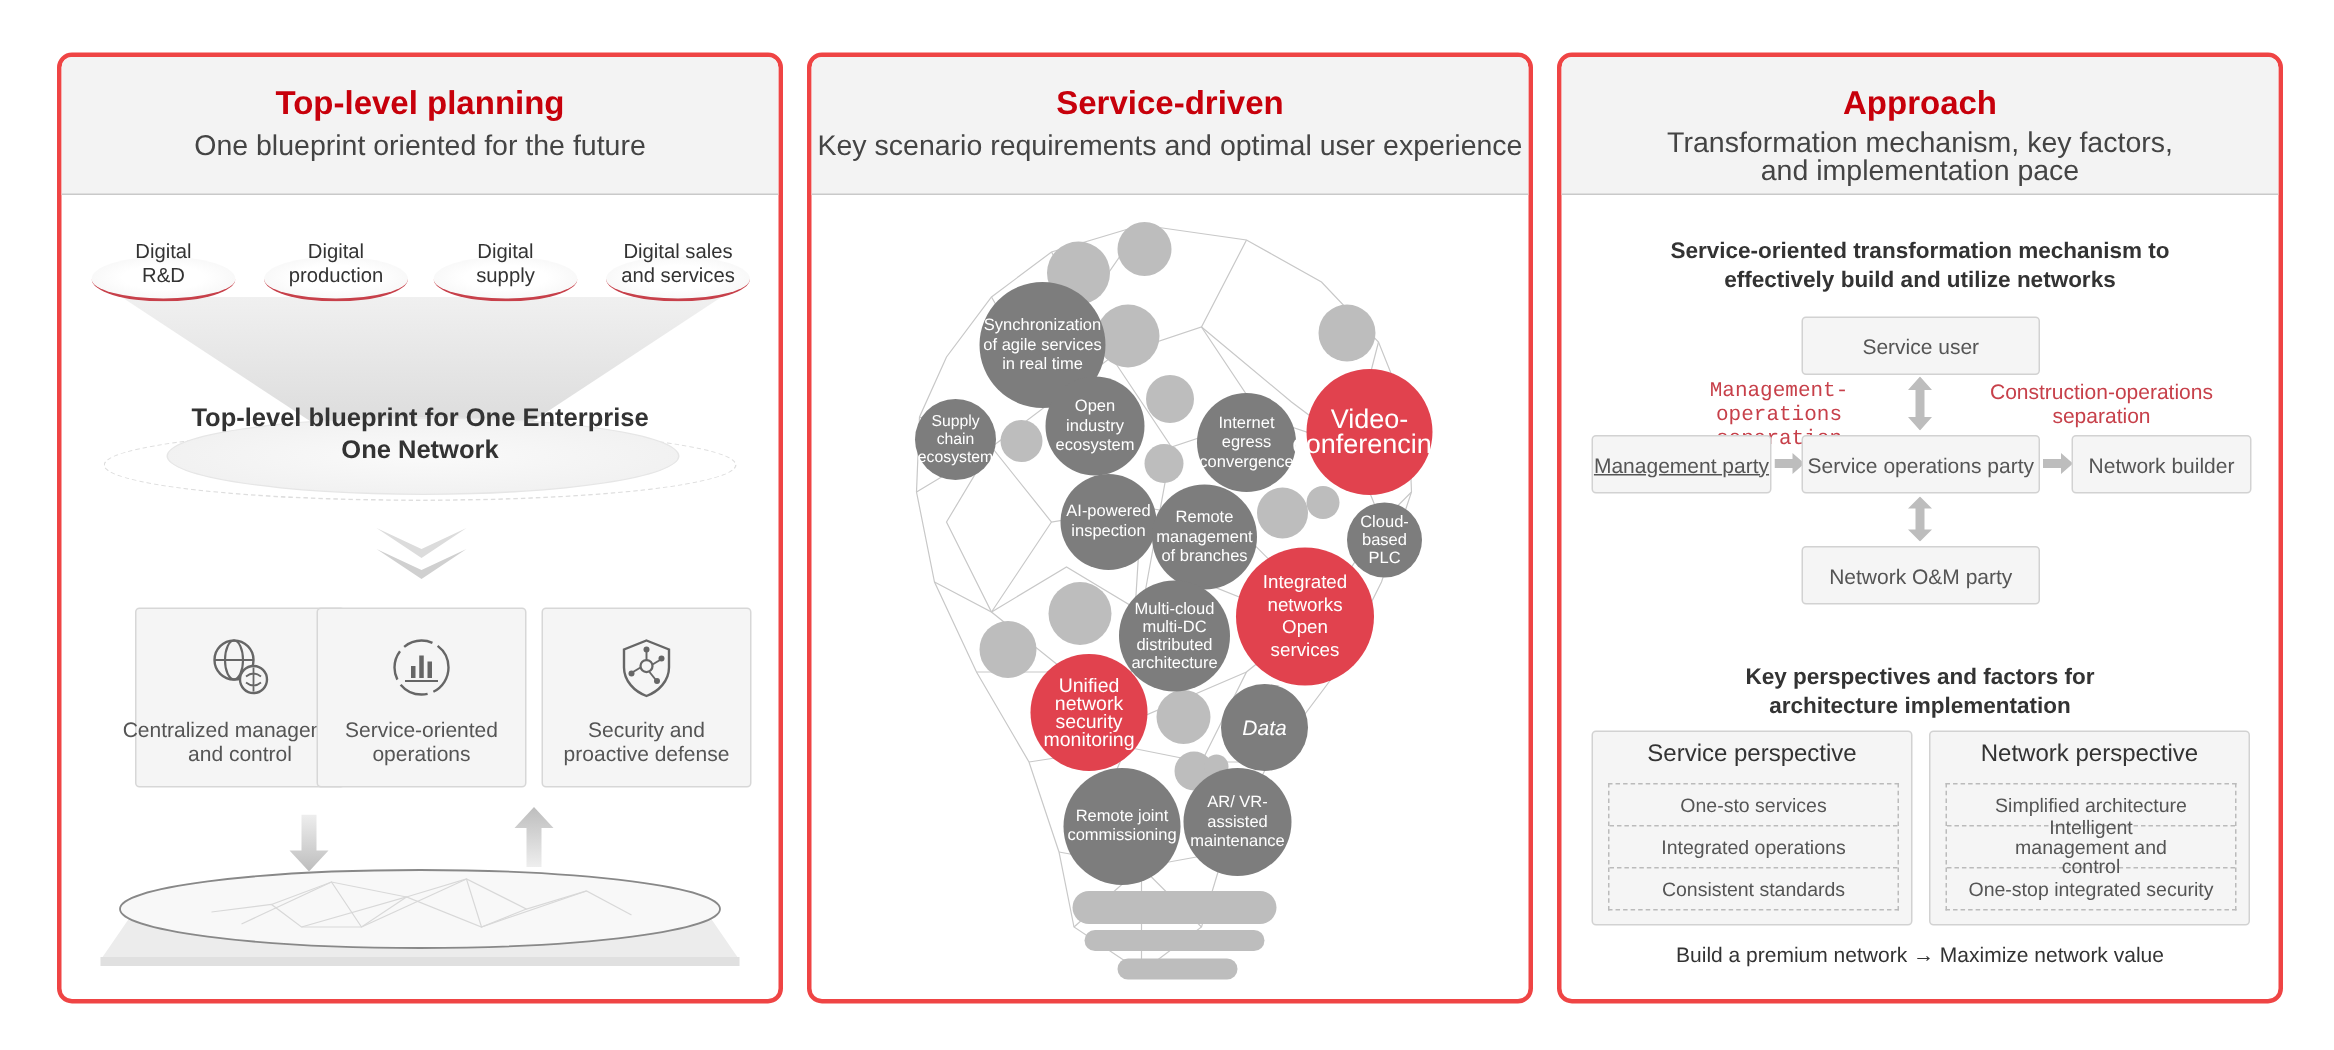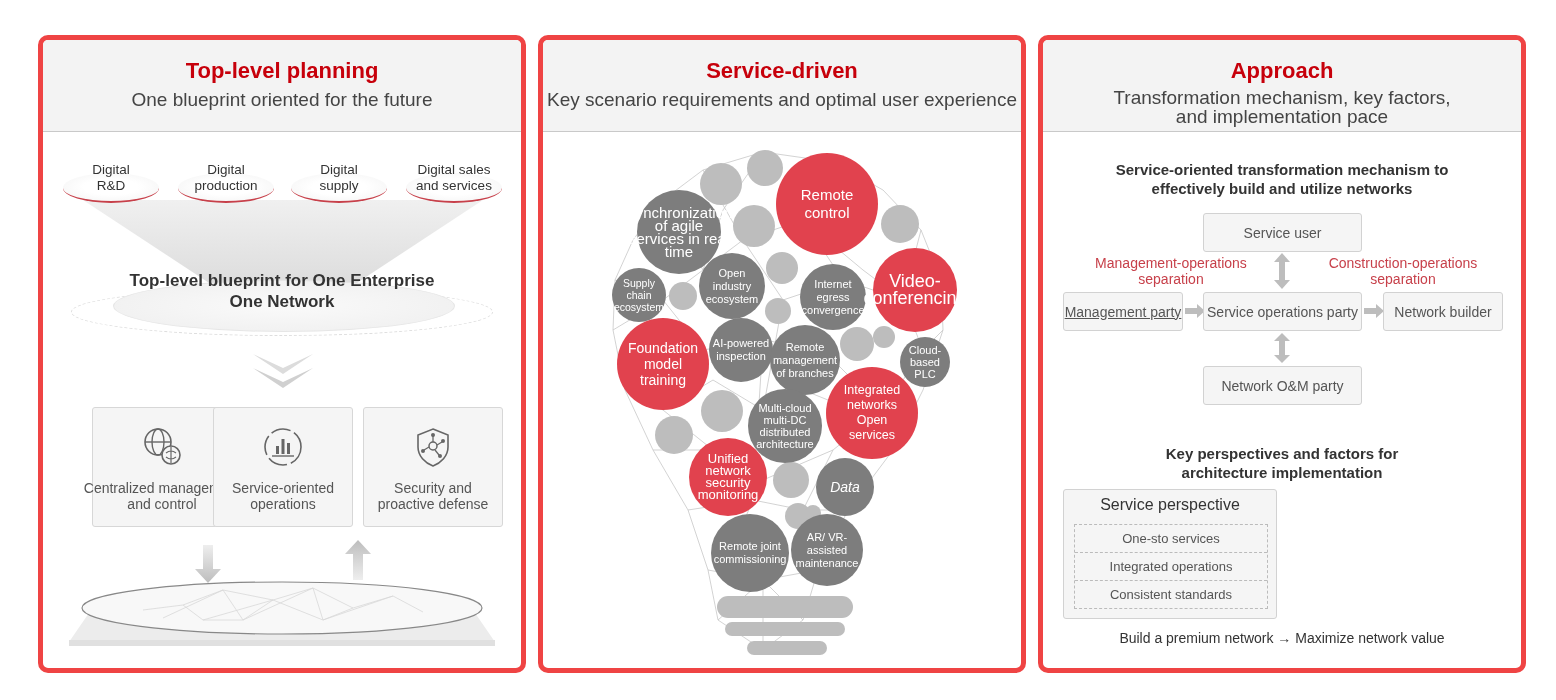--- a/index.html
+++ b/index.html
@@ -1,19 +1,19 @@
 <!DOCTYPE html>
 <html><head>
 <meta charset="utf-8">
 <style>
   html, body { margin:0; padding:0; background:#ffffff; }
   body { width:1556px; height:700px; position:relative; overflow:hidden;
          font-family:"Liberation Sans", "DejaVu Sans", sans-serif; color:#333; }
   .panel { position:absolute; top:35px; width:478px; height:628px;
-           border:5px solid #ef4444; border-radius:10px; background:#fff; overflow:hidden; }
+           border:3px solid #ef4444; border-radius:10px; background:#fff; overflow:hidden; }
   .panel-head { background:#f3f3f3; border-bottom:1px solid #c9c9c9; height:92px;
                 text-align:center; box-sizing:border-box; padding-top:18px; }
   .panel-title { color:#c7000b; font-weight:bold; font-size:22px; line-height:26px; }
   .panel-sub { font-size:19px; color:#444; line-height:19px; margin-top:6px; }
   .abs { position:absolute; }
 
   
   .pill { position:absolute; width:96px; height:28px; border-radius:50%;
           background:radial-gradient(ellipse at center, #ffffff 40%, #f2f2f2 100%);
           border-bottom:2px solid #c7404a; }
@@ -208,27 +208,25 @@
   <div class="bubble b-light" style="left:126px; top:242px; width:28px; height:28px;"></div>
   <div class="bubble b-light" style="left:222px; top:258px; width:26px; height:26px;"></div>
   <div class="bubble b-light" style="left:297px; top:287px; width:34px; height:34px;"></div>
   <div class="bubble b-light" style="left:330px; top:286px; width:22px; height:22px;"></div>
   <div class="bubble b-light" style="left:158px; top:350px; width:42px; height:42px;"></div>
   <div class="bubble b-light" style="left:112px; top:376px; width:38px; height:38px;"></div>
   <div class="bubble b-light" style="left:230px; top:422px; width:36px; height:36px;"></div>
   <div class="bubble b-light" style="left:242px; top:463px; width:26px; height:26px;"></div>
   <div class="bubble b-light" style="left:262px; top:465px; width:16px; height:16px;"></div>
 
-  <div class="bubble b-red" style="left:233px; top:113px; width:102px; height:102px; font-size:15px; line-height:18px; padding:0 14px;">Remote control</div>
-  <div class="bubble b-dark" style="left:94px; top:150px; width:84px; height:84px; font-size:15px; line-height:13px; padding:0 2px;">Synchronization of agile services in real time</div>
+  <div class="bubble b-dark" style="left:112px; top:150px; width:84px; height:84px; font-size:11px; line-height:13px; padding:0 2px;">Synchronization of agile services in real time</div>
   <div class="bubble b-dark" style="left:69px; top:228px; width:54px; height:54px; font-size:10.5px; line-height:12px; padding:0 3px;">Supply chain ecosystem</div>
   <div class="bubble b-dark" style="left:156px; top:213px; width:66px; height:66px; font-size:11px; line-height:13px; padding:0 4px;">Open industry ecosystem</div>
   <div class="bubble b-dark" style="left:257px; top:224px; width:66px; height:66px; font-size:11px; line-height:13px; padding:0 2px;">Internet egress convergence</div>
   <div class="bubble b-red" style="left:330px; top:208px; width:84px; height:84px; font-size:18px; line-height:17px; padding:0 2px;">Video-conferencing</div>
-  <div class="bubble b-red" style="left:74px; top:278px; width:92px; height:92px; font-size:14px; line-height:16px; padding:0 14px;">Foundation model training</div>
   <div class="bubble b-dark" style="left:166px; top:278px; width:64px; height:64px; font-size:11px; line-height:13px; padding:0 2px;">AI-powered inspection</div>
   <div class="bubble b-dark" style="left:227px; top:285px; width:70px; height:70px; font-size:11px; line-height:13px; padding:0 2px;">Remote management of branches</div>
   <div class="bubble b-dark" style="left:357px; top:297px; width:50px; height:50px; font-size:11px; line-height:12px; padding:0 6px;">Cloud-based PLC</div>
   <div class="bubble b-dark" style="left:205px; top:349px; width:74px; height:74px; font-size:11px; line-height:12px; padding:0 3px;">Multi-cloud multi-DC distributed architecture</div>
   <div class="bubble b-red" style="left:283px; top:327px; width:92px; height:92px; font-size:12.5px; line-height:15px; padding:0 10px;">Integrated networks Open services</div>
   <div class="bubble b-red" style="left:146px; top:398px; width:78px; height:78px; font-size:13px; line-height:12px; padding:0 2px;">Unified network security monitoring</div>
   <div class="bubble b-dark" style="left:273px; top:418px; width:58px; height:58px; font-size:14px;font-style:italic;">Data</div>
   <div class="bubble b-dark" style="left:168px; top:474px; width:78px; height:78px; font-size:11px; line-height:13px; padding:0 1px;">Remote joint commissioning</div>
   <div class="bubble b-dark" style="left:248px; top:474px; width:72px; height:72px; font-size:11px; line-height:13px; padding:0 3px;">AR/ VR-assisted maintenance</div>
 
@@ -245,21 +243,21 @@
         <div>and implementation pace</div>
     </div>
   </div>
 
   <div class="h3" style="top:120px;">
     <div>Service-oriented transformation mechanism to</div>
       <div>effectively build and utilize networks</div>
   </div>
 
   <div class="box" style="left:160px; top:173px; width:159px; height:39px;">Service user</div>
-  <div class="red-lbl" style="left:40px; top:215px; width:176px;">
+  <div class="red-lbl" style="left:57px; top:215px; width:176px;font-family:Liberation Mono, monospace;">
     <div>Management-operations</div>
       <div>separation</div>
   </div>
   <div class="red-lbl" style="left:262px; top:215px; width:196px;">
     <div>Construction-operations</div>
       <div>separation</div>
   </div>
   <svg class="abs" style="left:230px; top:213px;" width="18" height="36">
     <polygon points="9,0 17,9 12,9 12,27 17,27 9,36 1,27 6,27 6,9 1,9" fill="#bdbdbd"></polygon>
   </svg>
@@ -283,19 +281,27 @@
   </div>
 
   <div class="persp" style="left:20px;">
     <div class="persp-title">Service perspective</div>
     <div class="persp-list">
       <div class="persp-item">One-sto services</div>
       <div class="persp-item">Integrated operations</div>
       <div class="persp-item">Consistent standards</div>
     </div>
   </div>
+  <div class="persp" style="left:245px;">
+    <div class="persp-title">Network perspective</div>
+    <div class="persp-list">
+      <div class="persp-item">Simplified architecture</div>
+      <div class="persp-item" style="padding:0 30px;">Intelligent management and control</div>
+      <div class="persp-item">One-stop integrated security</div>
+    </div>
+  </div>
 
   <div class="footer-line">
     <span>Build a premium network</span>
     <span>→</span>
     <span>Maximize network value</span>
   </div>
 </div>
 
 </body></html>

